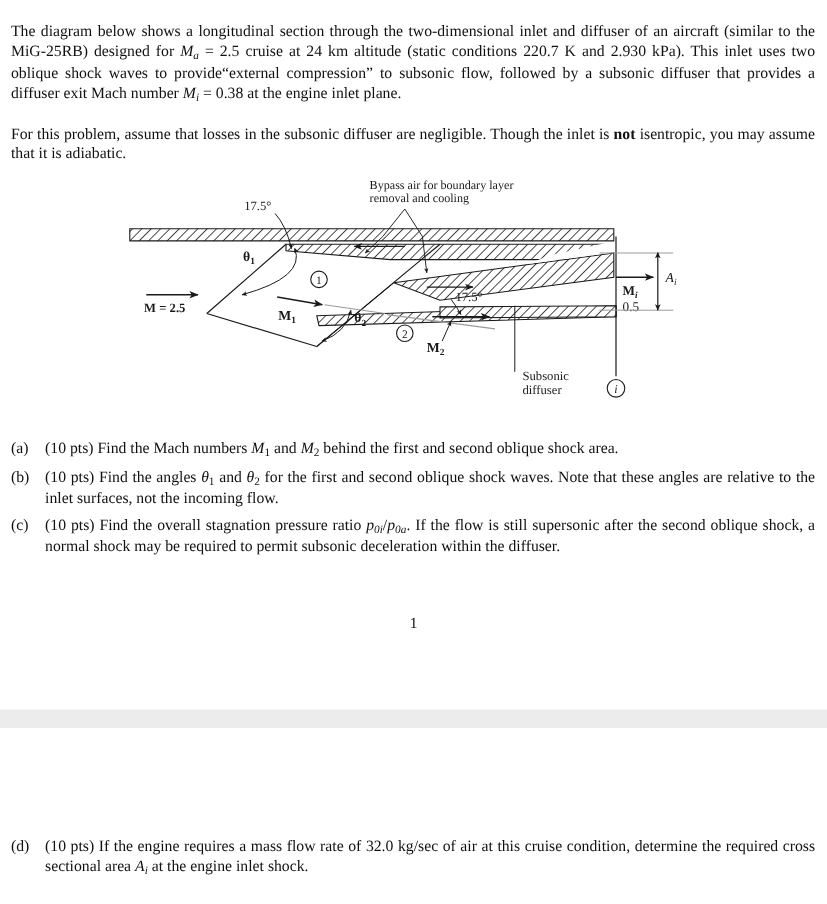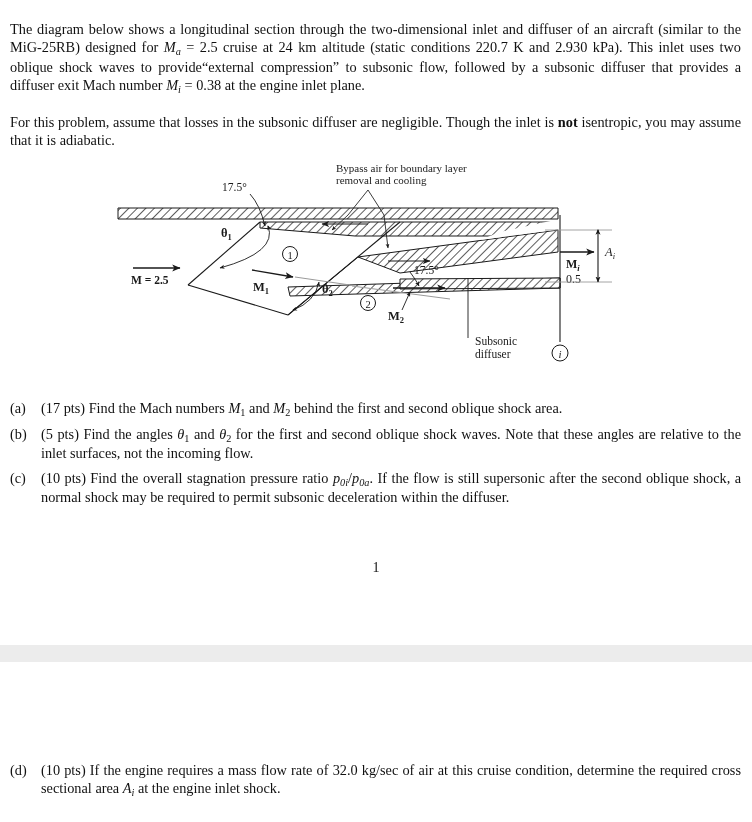--- a/index.html
+++ b/index.html
@@ -252,25 +252,25 @@
 
       <line x1="368" y1="118" x2="368" y2="178" stroke="#1a1a1a" stroke-width="0.9"></line>
       <text x="375" y="185" font-family="'Liberation Serif',serif" font-size="11.5" fill="#1a1a1a">Subsonic</text>
       <text x="375" y="198" font-family="'Liberation Serif',serif" font-size="11.5" fill="#1a1a1a">diffuser</text>
     </svg>
   </div>
 
   <div class="qlist" id="qlist-1">
     <div class="qitem">
       <div class="qlabel">(a)</div>
-      <div class="qbody"><span>(17 pts) Find the Mach numbers </span><span class="mi">M</span><span class="subup">1</span><span> and </span><span class="mi">M</span><span class="subup">2</span><span> behind the first and second oblique shock area.</span></div>
+      <div class="qbody"><span>(10 pts) Find the Mach numbers </span><span class="mi">M</span><span class="subup">1</span><span> and </span><span class="mi">M</span><span class="subup">2</span><span> behind the first and second oblique shock area.</span></div>
     </div>
     <div class="qitem">
       <div class="qlabel">(b)</div>
-      <div class="qbody"><span>(5 pts) Find the angles </span><span class="mi">θ</span><span class="subup">1</span><span> and </span><span class="mi">θ</span><span class="subup">2</span><span> for the first and second oblique shock waves.  Note that these angles are relative to the inlet surfaces, not the incoming flow.</span></div>
+      <div class="qbody"><span>(10 pts) Find the angles </span><span class="mi">θ</span><span class="subup">1</span><span> and </span><span class="mi">θ</span><span class="subup">2</span><span> for the first and second oblique shock waves.  Note that these angles are relative to the inlet surfaces, not the incoming flow.</span></div>
     </div>
     <div class="qitem">
       <div class="qlabel">(c)</div>
       <div class="qbody"><span>(10 pts) Find the overall stagnation pressure ratio </span><span class="mi">p</span><span class="sub">0i</span><span>/</span><span class="mi">p</span><span class="sub">0a</span><span>.  If the flow is still supersonic after the second oblique shock, a normal shock may be required to permit subsonic deceleration within the diffuser.</span></div>
     </div>
   </div>
 
   <div id="page-number">1</div>
 </div>
 

